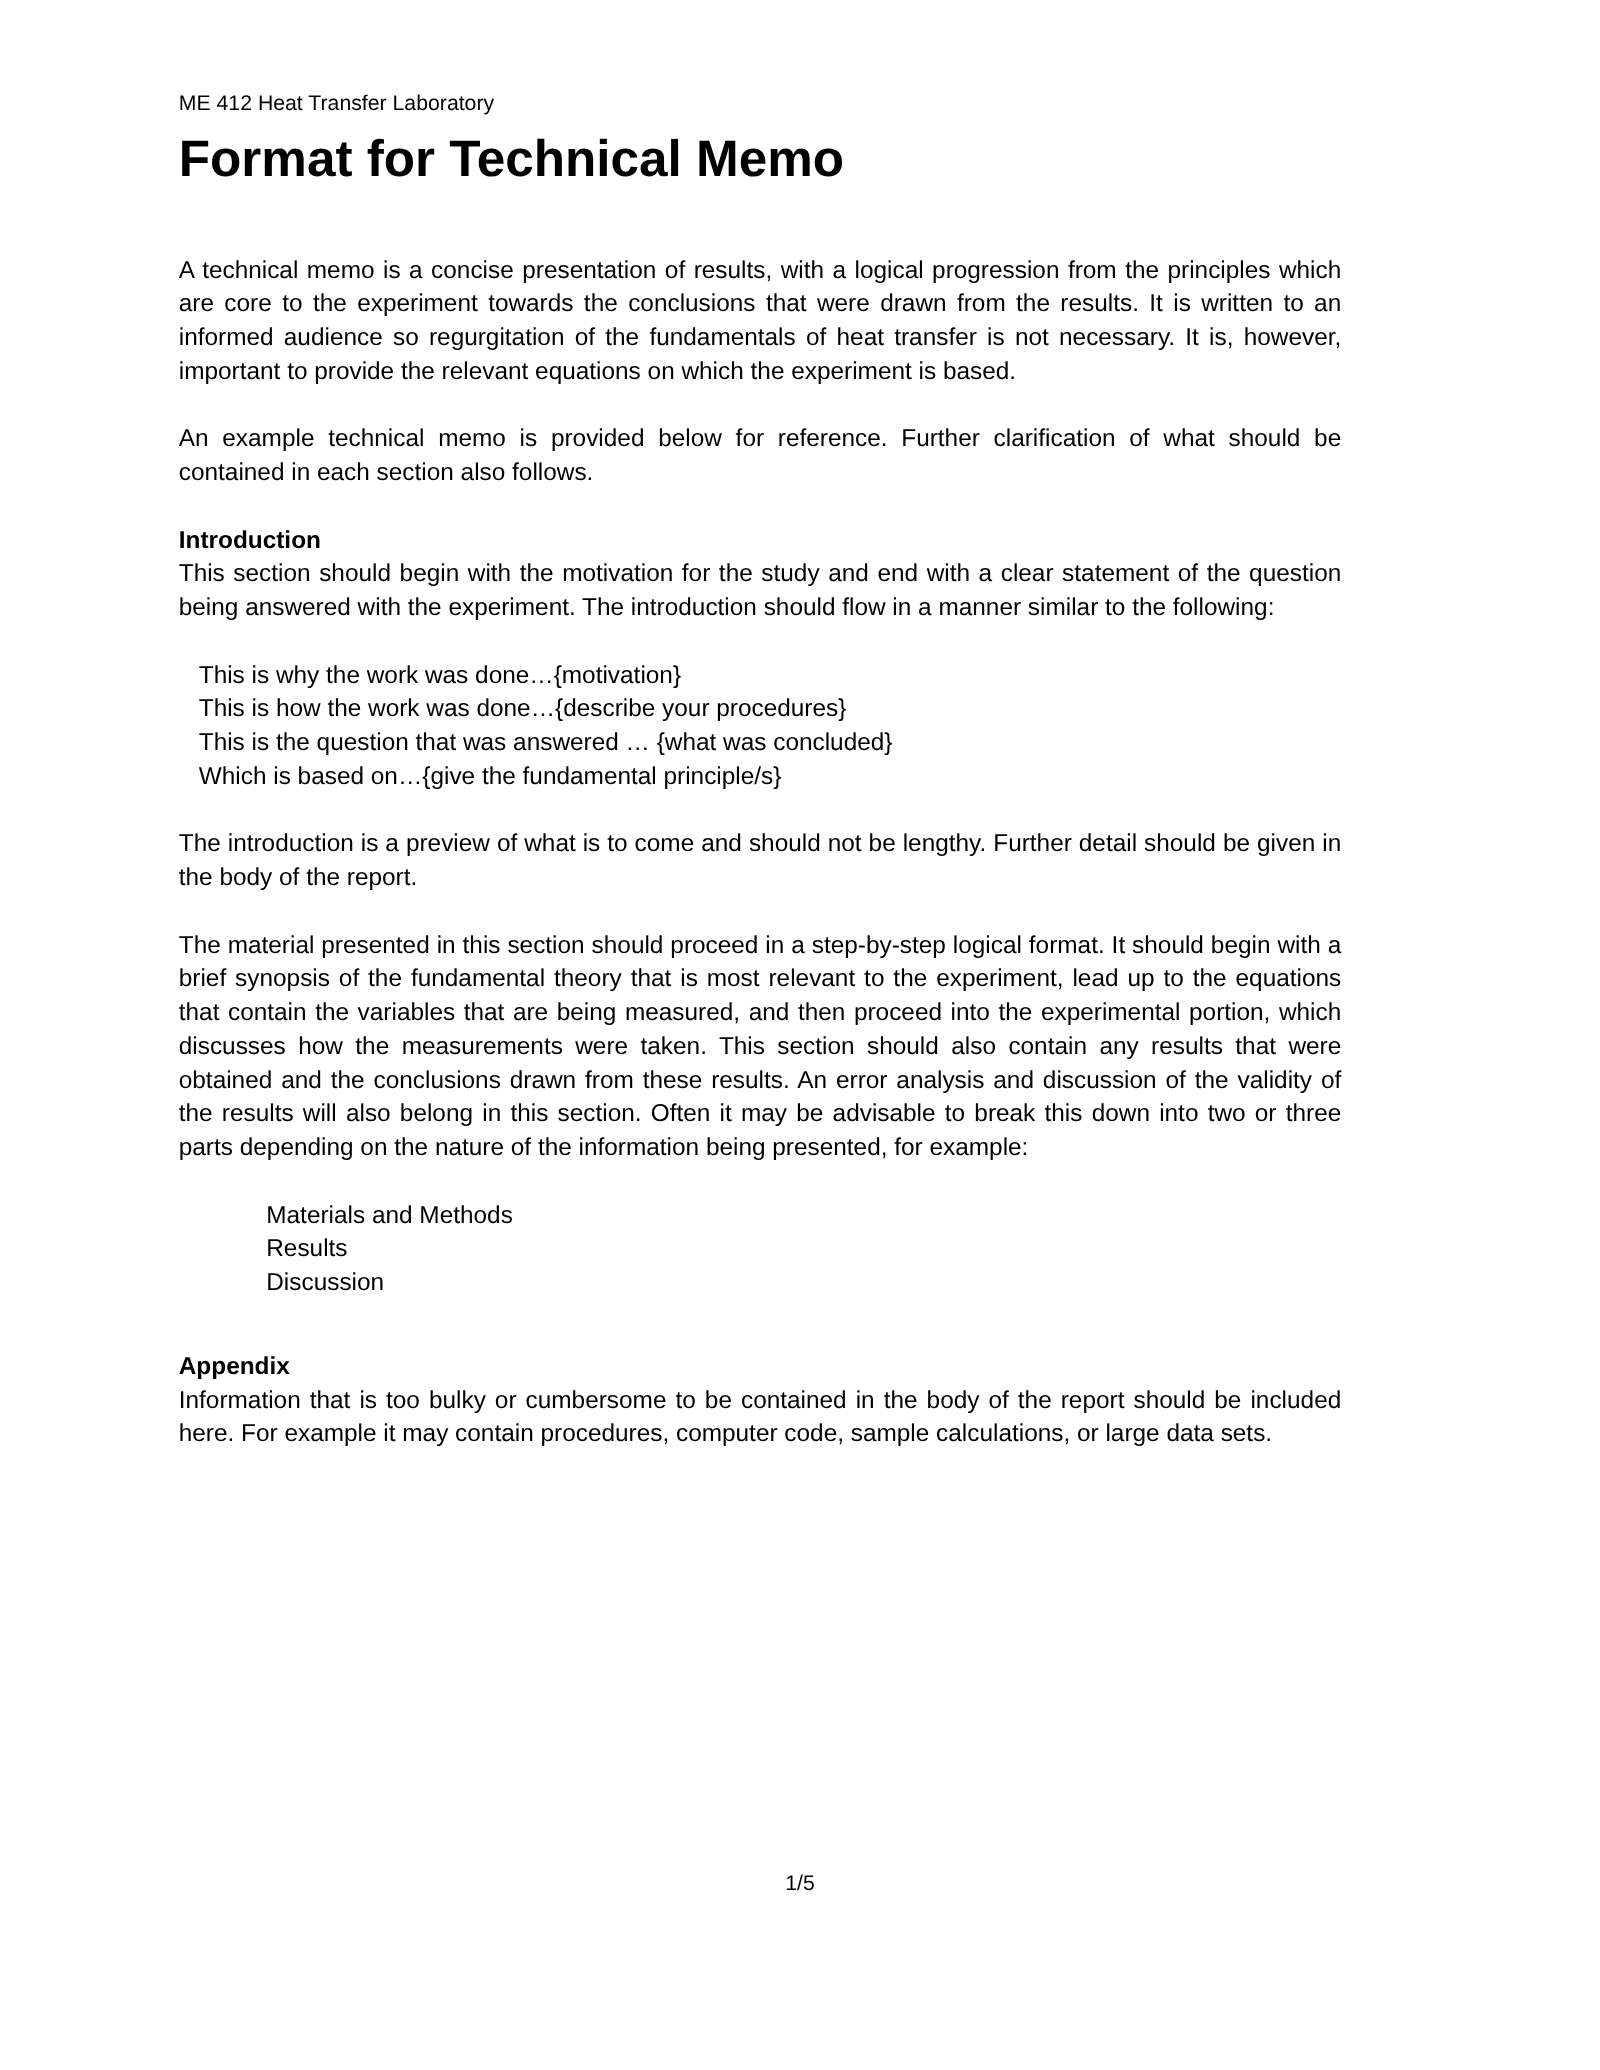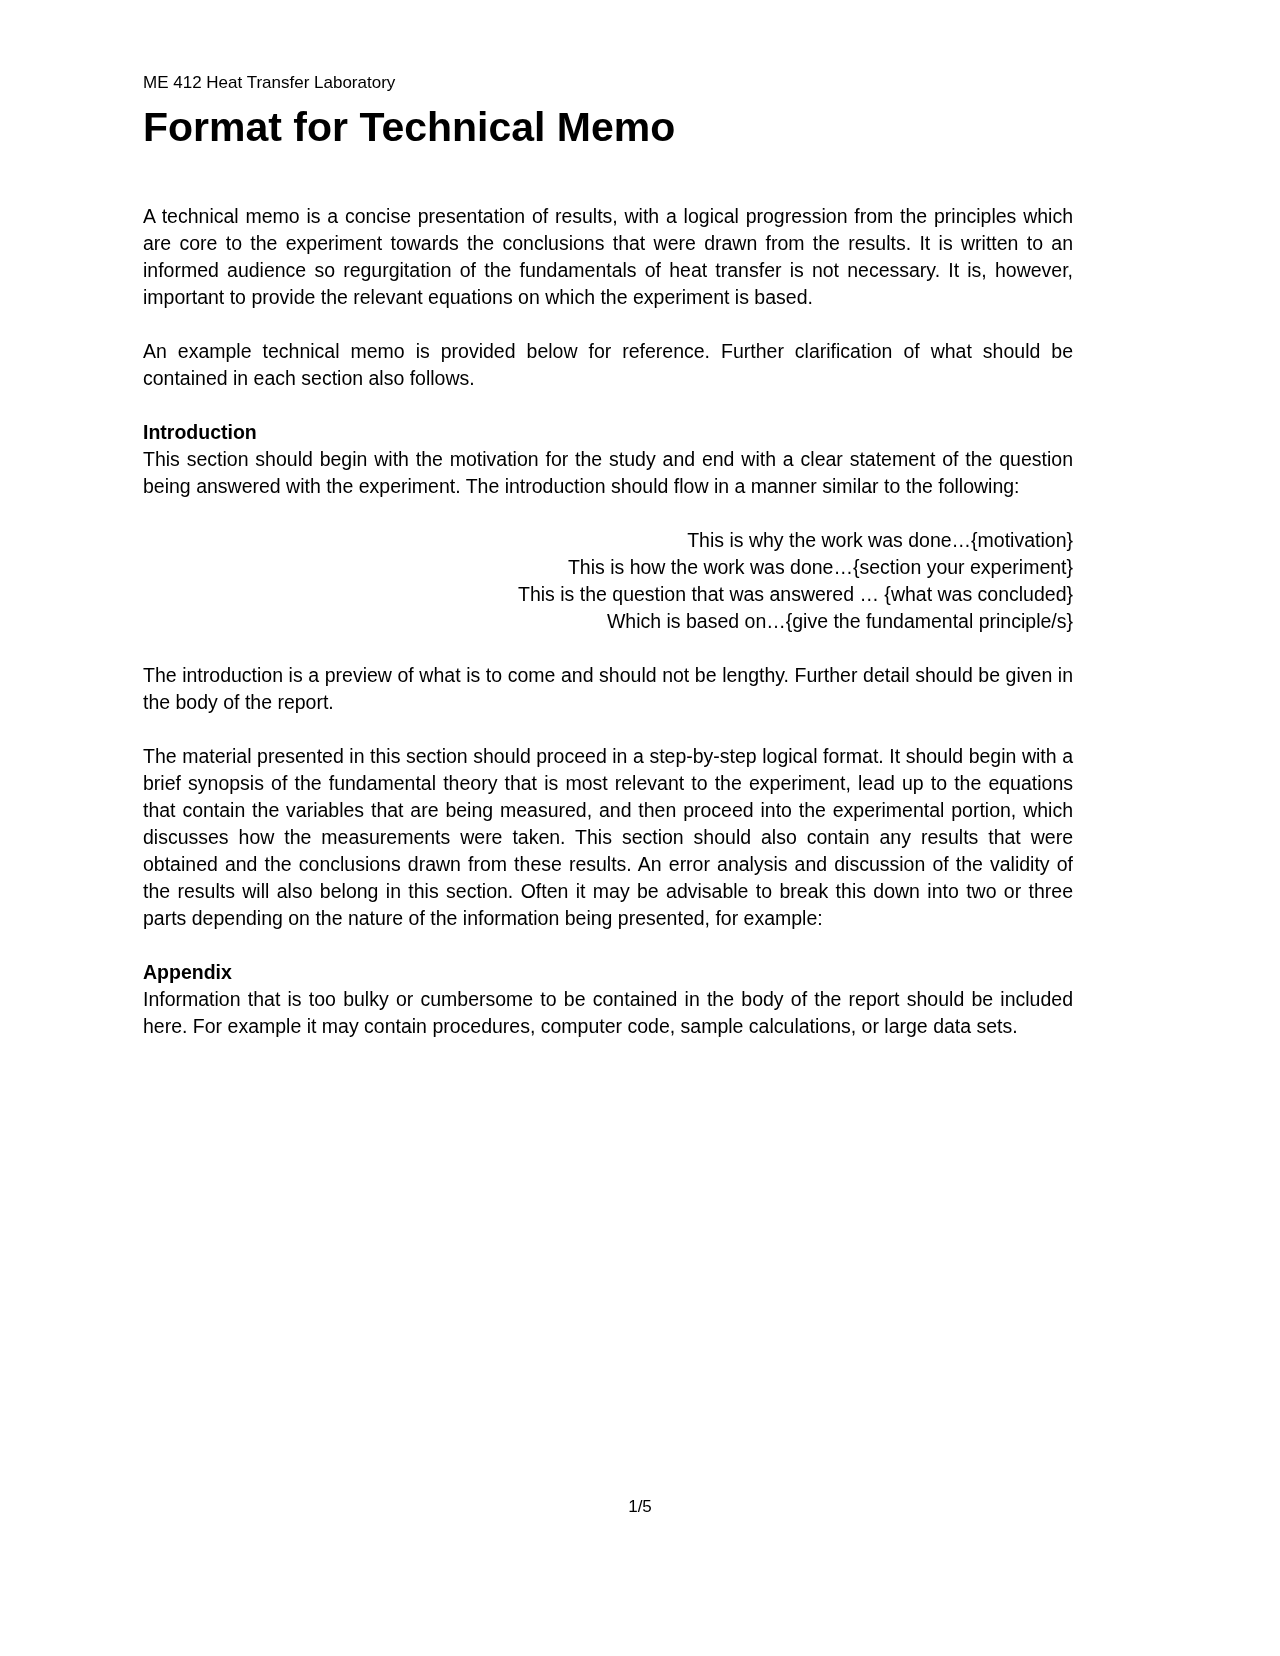--- a/index.html
+++ b/index.html
@@ -48,21 +48,20 @@
     margin: 0 0 27px 0;
   }
   .section-heading {
     font-size: 19.5px;
     line-height: 27px;
     font-weight: bold;
     margin: 10px 0 0 0;
   }
   .flow-lines {
     margin: 0 0 27px 16px;
-    text-align: right;
   }
   .flow-line {
     font-size: 19.5px;
     line-height: 27px;
   }
   .indent-list {
     margin: 0 0 40px 70px;
   }
   .indent-item {
     font-size: 19.5px;
@@ -94,30 +93,35 @@
     <p class="body-text"><span>A technical memo is a </span><span class="underline">concise</span><span> presentation of results, with a logical progression from the principles which are core to the experiment towards the conclusions that were drawn from the results.  It is written to an informed audience so regurgitation of the fundamentals of heat transfer is not necessary.  It is, however, important to provide the relevant equations on which the experiment is based.</span></p>
 
     <p class="body-text">An example technical memo is provided below for reference. Further clarification of what should be contained in each section also follows.</p>
 
     <div class="section-heading">Introduction</div>
 
     <p class="body-text">This section should begin with the motivation for the study and end with a clear statement of the question being answered with the experiment.  The introduction should flow in a manner similar to the following:</p>
 
     <div class="flow-lines">
       <div class="flow-line">This is why the work was done…{motivation}</div>
-      <div class="flow-line">This is how the work was done…{section your experiment}</div>
+      <div class="flow-line">This is how the work was done…{describe your procedures}</div>
       <div class="flow-line">This is the question that was answered … {what was concluded}</div>
       <div class="flow-line">Which is based on…{give the fundamental principle/s}</div>
     </div>
 
     <p class="body-text">The introduction is a preview of what is to come and should not be lengthy. Further detail should be given in the body of the report.</p>
 
 
     <p class="body-text">The material presented in this section should proceed in a step-by-step logical format. It should begin with a brief synopsis of the fundamental theory that is most relevant to the experiment, lead up to the equations that contain the variables that are being measured, and then proceed into the experimental portion, which discusses how the measurements were taken.  This section should also contain any results that were obtained and the conclusions drawn from these results.  An error analysis and discussion of the validity of the results will also belong in this section.  Often it may be advisable to break this down into two or three parts depending on the nature of the information being presented, for example:</p>
 
+    <div class="indent-list">
+      <div class="indent-item">Materials and Methods</div>
+      <div class="indent-item">Results</div>
+      <div class="indent-item">Discussion</div>
+    </div>
 
     <div class="section-heading">Appendix</div>
 
     <p class="body-text">Information that is too bulky or cumbersome to be contained in the body of the report should be included here.  For example it may contain procedures, computer code, sample calculations, or large data sets.</p>
 
   </div>
 
   <div class="page-footer">1/5</div>
 </div>
 

